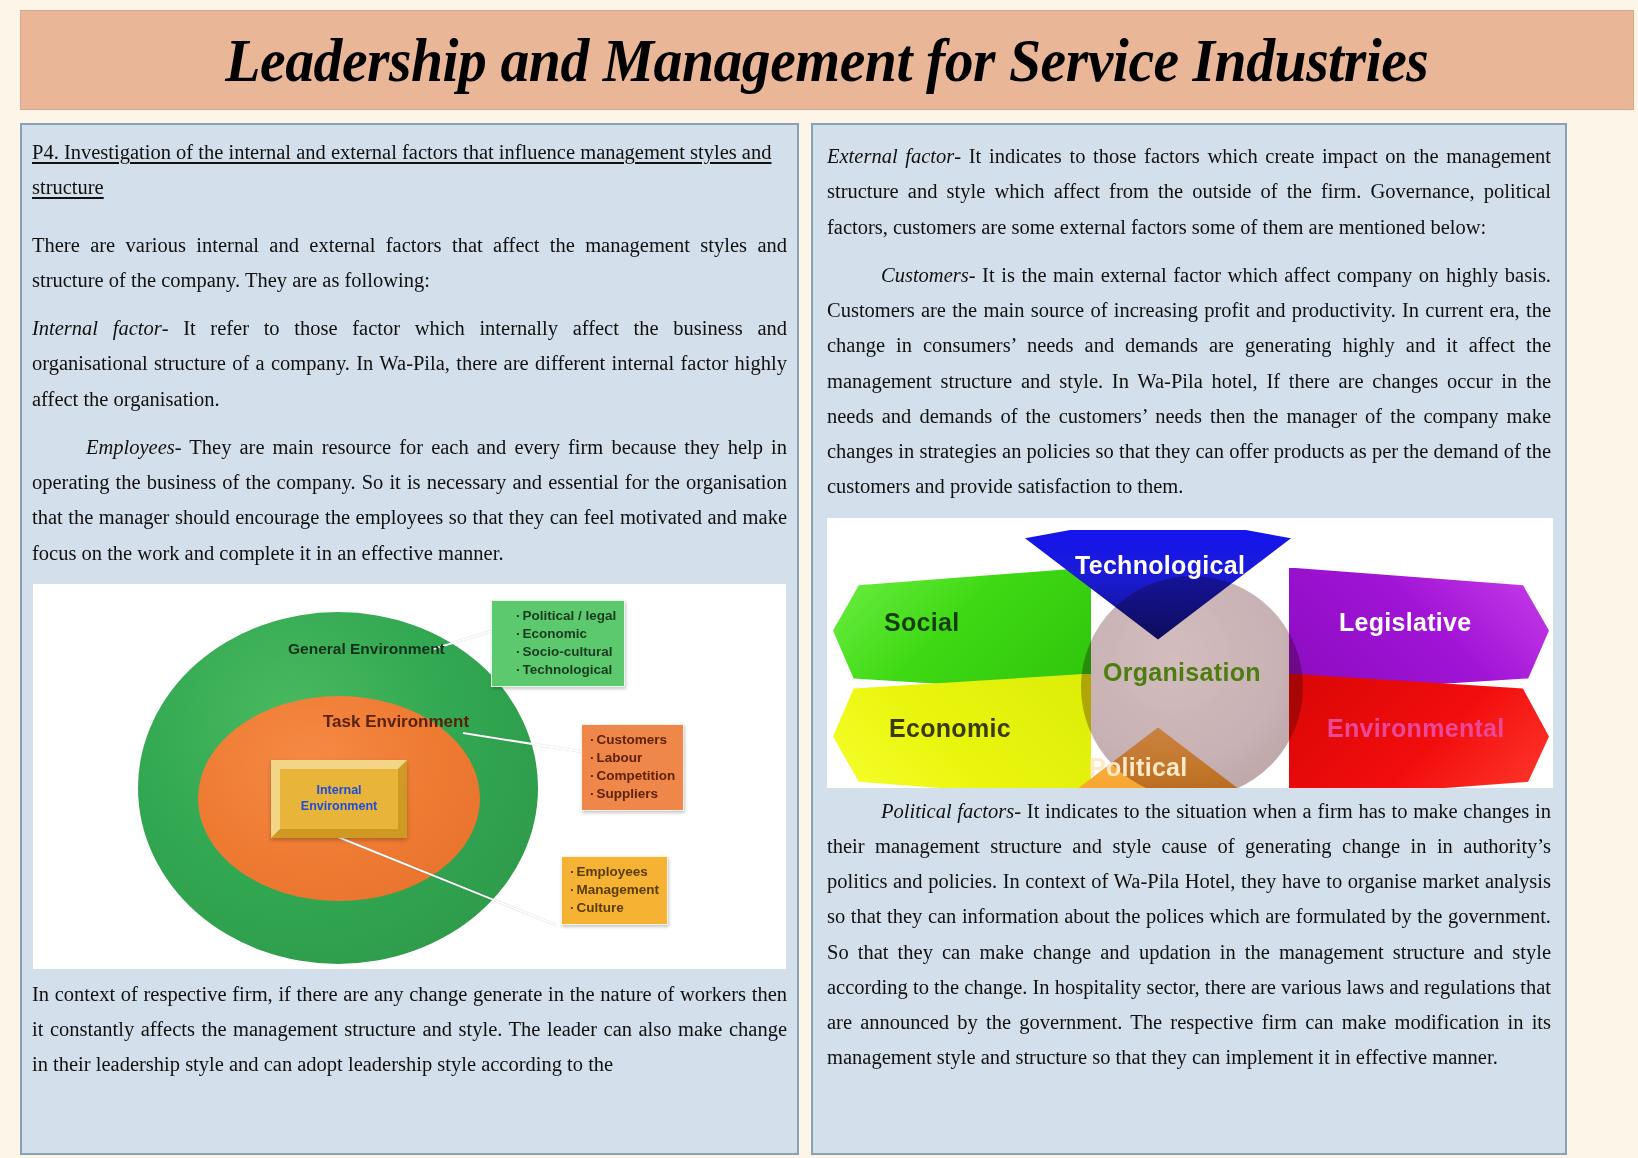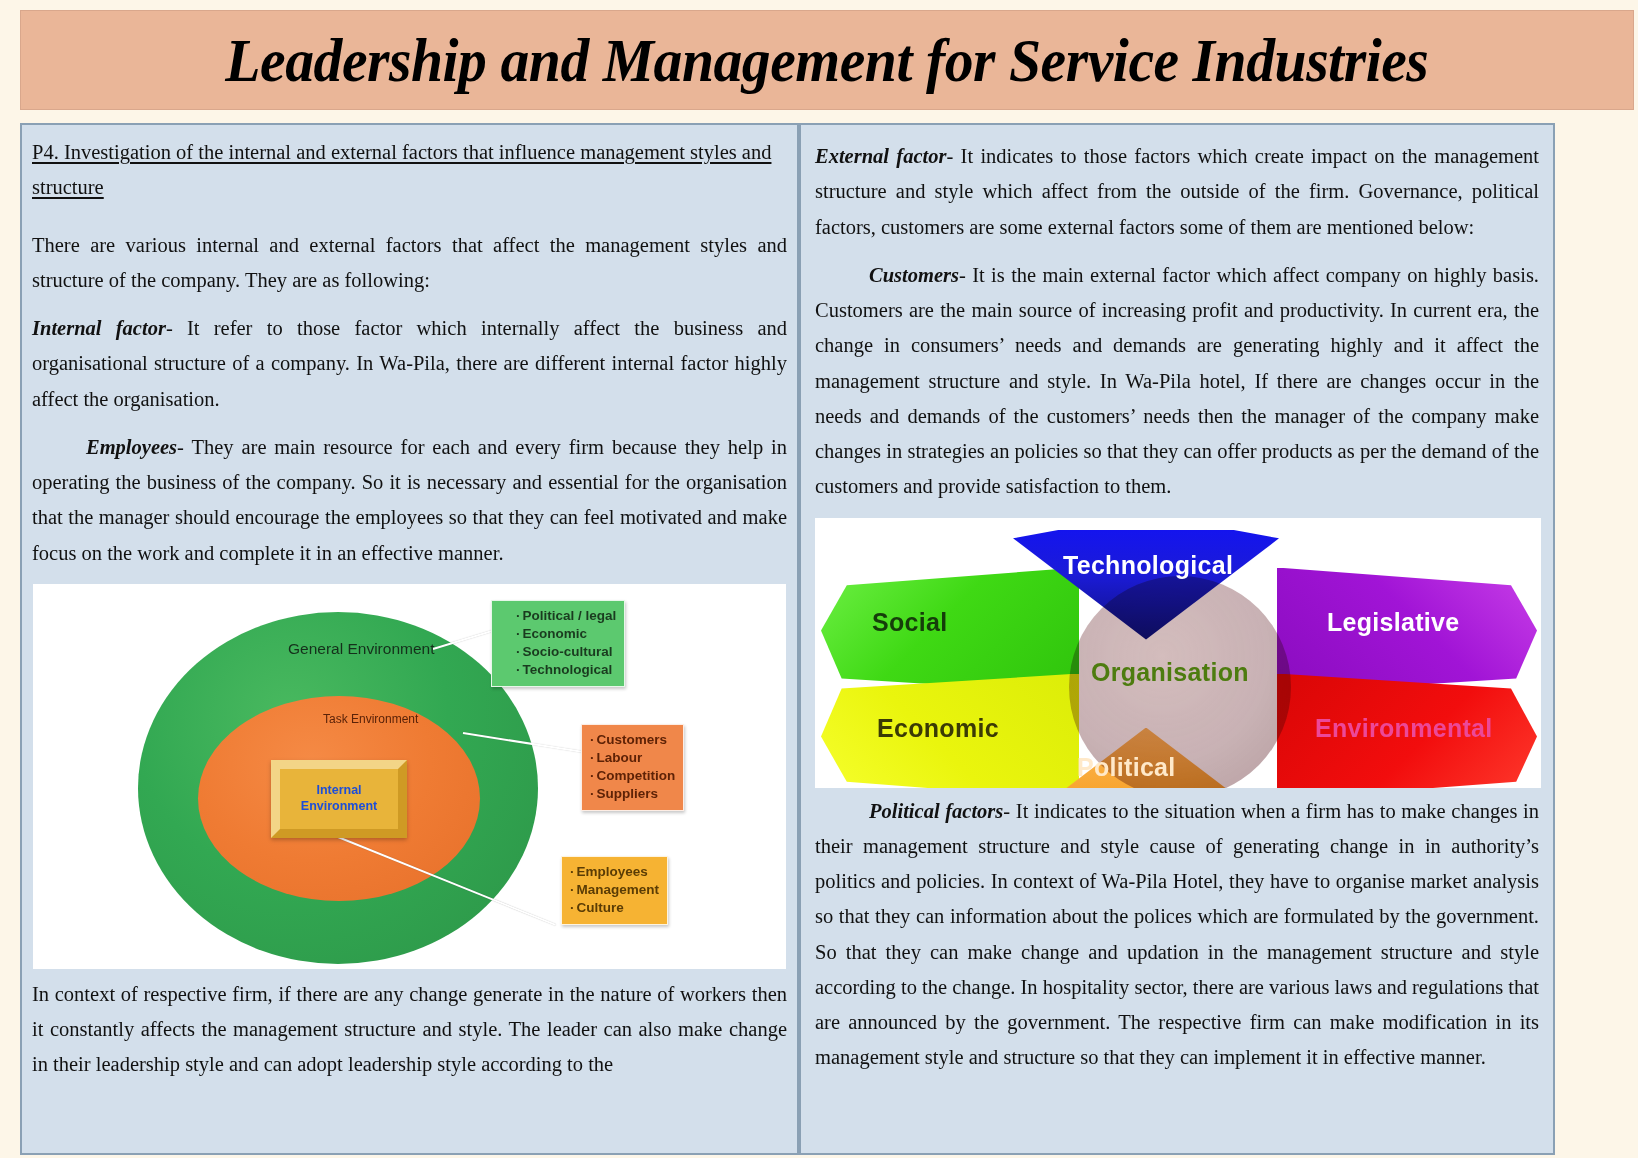--- a/index.html
+++ b/index.html
@@ -43,20 +43,21 @@
     line-height: 1;
     letter-spacing: -0.5px;
     color: #000;
     white-space: nowrap;
     transform: scaleX(0.93);
   }
 
   
   .columns {
     display: flex;
+    gap: 12px;
     margin-top: 13px;
     height: 1032px;
     align-items: flex-start;
   }
   .textbox {
     box-sizing: border-box;
     background: #d3dfeb;
     border: 2px solid #8aa0b4;
     overflow: hidden;
     position: relative;
@@ -74,21 +75,21 @@
   }
   p.heading-p {
     margin: 0 0 22px 0;
     font-size: 20.5px;
     line-height: 1.72;
     color: #111;
     text-decoration: underline;
     text-underline-offset: 3px;
   }
   p.indent { text-indent: 54px; }
-  .bi { font-weight: bold; font-style: italic; }
+  .bi { font-weight: normal; font-style: italic; }
 
   
   .figure-box {
     background: #ffffff;
     overflow: hidden;
     position: relative;
   }
   .fig-left { width: 753px; height: 385px; margin: 5px 0 8px 1px; }
 
   .oval-general {
@@ -122,26 +123,26 @@
     font-family: "Liberation Sans", sans-serif;
     font-weight: bold;
     font-size: 12.5px;
     line-height: 1.25;
     color: #1d4ed8;
     text-align: center;
   }
   .lbl-general, .lbl-task {
     position: absolute;
     font-family: "Liberation Sans", sans-serif;
-    font-weight: normal;
+    font-weight: bold;
     color: #1c2a1c;
     white-space: nowrap;
   }
   .lbl-general { left: 255px; top: 56px; font-size: 15.5px; color: #15301b; }
-  .lbl-task    { left: 290px; top: 128px; font-size: 12px; color: #5a2208; }
+  .lbl-task    { left: 290px; top: 128px; font-size: 17px; color: #5a2208; }
 
   .callout {
     position: absolute;
     box-sizing: border-box;
     padding: 6px 8px 7px 8px;
     font-family: "Liberation Sans", sans-serif;
     font-size: 13.5px;
     line-height: 1.33;
     font-weight: bold;
     border: 1px solid rgba(255,255,255,0.85);

